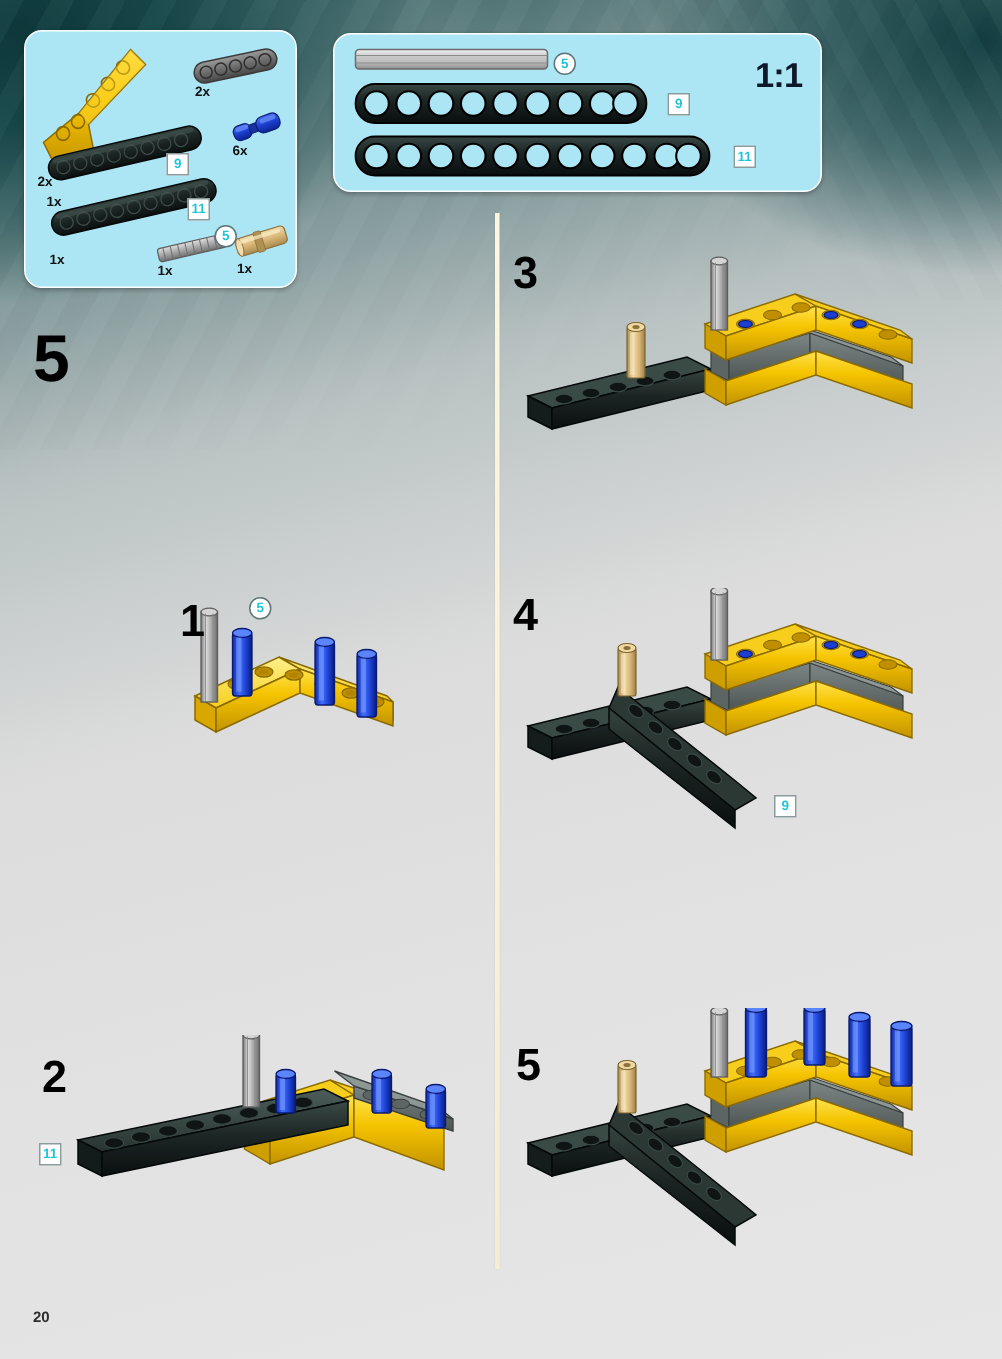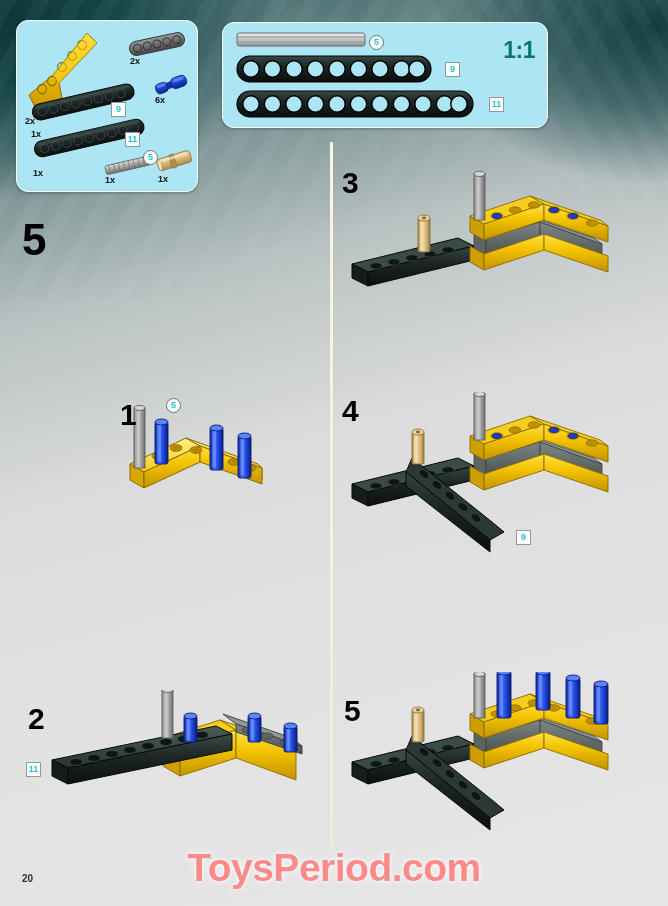--- a/index.html
+++ b/index.html
@@ -44,21 +44,21 @@
     background: #ace6f5;
     border: 1px solid #ffffff;
     border-radius: 12px;
     box-shadow: 0 1px 3px rgba(0,0,0,0.28);
   }
   #parts-panel { left: 16px; top: 20px; width: 182px; height: 172px; }
   #scale-panel { left: 222px; top: 22px; width: 326px; height: 106px; }
 
   .scale-label {
     position: absolute; right: 12px; top: 14px;
-    font-size: 23px; font-weight: bold; color: #0f766e;
+    font-size: 23px; font-weight: bold; color: #0f172a;
     letter-spacing: -0.5px;
   }
 
   
   .badge-sq {
     position: absolute;
     width: 15px; height: 15px;
     background: #ffffff;
     border: 1px solid #8b9a9a;
     color: #22c4d8;
@@ -810,14 +810,13 @@
         <rect x="228.5" y="9" width="3.5" height="34" fill="#7ea0ff" opacity="0.55"></rect>
 
         <rect x="254" y="12" width="14" height="40" rx="2" fill="url(#s5b)" stroke="#0a1a70" stroke-width="0.9"></rect>
         <ellipse cx="261" cy="12" rx="7" ry="3" fill="#5b84ff" stroke="#0a1a70" stroke-width="0.9"></ellipse>
         <rect x="256.5" y="15" width="3.5" height="34" fill="#7ea0ff" opacity="0.55"></rect>
       </g>
     </svg>
   </div>
 
   <div id="page-number">20</div>
-  <div id="watermark">ToysPeriod.com</div>
 </div>
 
 </body></html>

